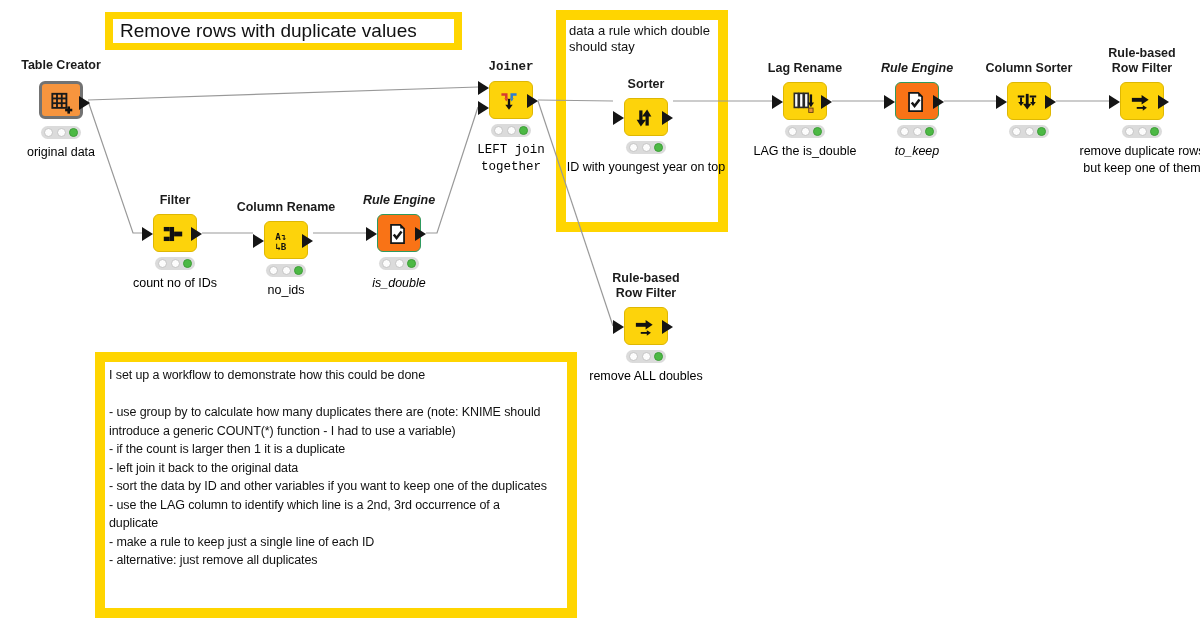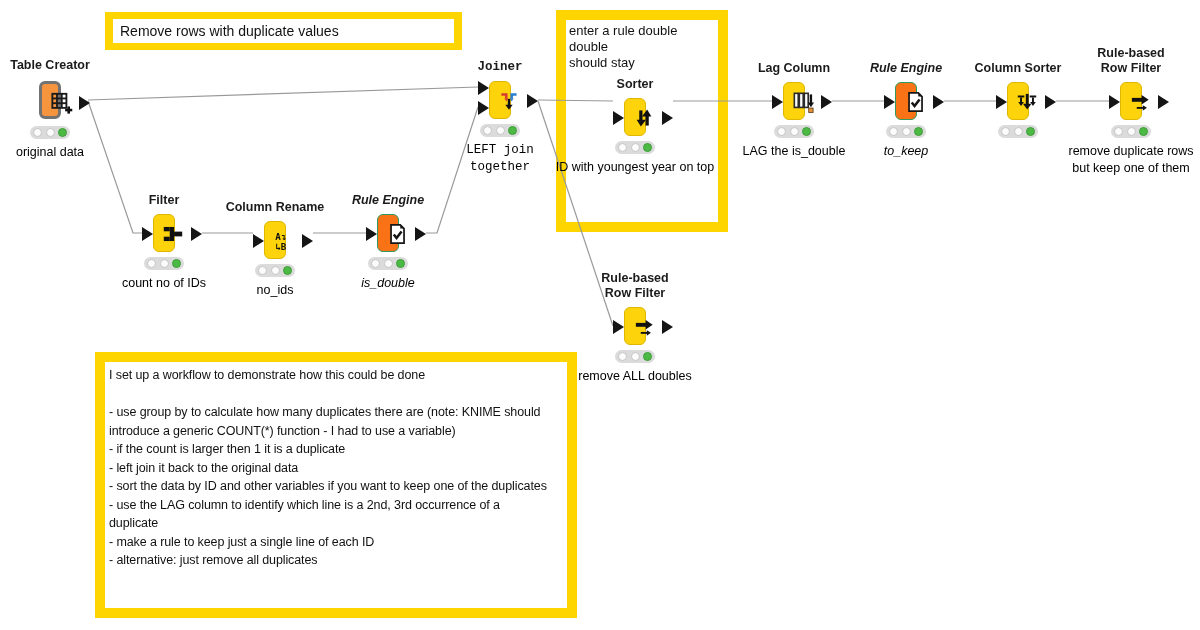--- a/index.html
+++ b/index.html
@@ -6,32 +6,32 @@
   #canvas{
     position:relative;width:1200px;height:630px;background:#ffffff;
     overflow:hidden;font-family:"Liberation Sans",sans-serif;
   }
   
   .ann{position:absolute;background:#FFD500;z-index:1;}
   .ann .inner{position:absolute;background:#ffffff;}
   .ann-text{color:#111;white-space:pre-line;}
   #ann-title{left:105px;top:12px;width:357px;height:38px;}
   #ann-title .inner{left:8px;top:7px;right:8px;bottom:7px;}
-  #ann-title .ann-text{font-size:14px;line-height:24px;padding:0 0 16px 7px;}
+  #ann-title .ann-text{font-size:19px;line-height:24px;padding:0 0 16px 7px;}
   #ann-sorter{left:556px;top:10px;width:172px;height:222px;}
   #ann-sorter .inner{left:10px;top:10px;right:10px;bottom:10px;}
   #ann-sorter .ann-text{font-size:13px;line-height:16px;padding:3px 2px 0 3px;}
   #ann-notes{left:95px;top:352px;width:482px;height:266px;}
   #ann-notes .inner{left:10px;top:10px;right:10px;bottom:10px;overflow:hidden;}
   #ann-notes .ann-text{font-size:12.5px;line-height:18.5px;padding:4px 16px 0 4px;letter-spacing:-0.1px;}
   
   svg.wires{position:absolute;left:0;top:0;z-index:2;pointer-events:none;}
   svg.wires polyline{stroke:#999;stroke-width:1.2;fill:none;}
   
-  .node{position:absolute;width:22px;height:38px;border-radius:6px;z-index:3;box-sizing:border-box;}
+  .node{position:absolute;width:44px;height:38px;border-radius:6px;z-index:3;box-sizing:border-box;}
   .node.yellow{background:#FDD30B;border:1px solid #DEB703;}
   .node.orange{background:#F7953E;border:3px solid #737373;}
   .node.green {background:#f97316;border:1px solid #2E9A60;font-style:italic;}
   .node svg.icon{position:absolute;left:6px;top:6px;width:26px;height:26px;}
   .ntitle{position:absolute;bottom:43px;left:50%;transform:translateX(-50%);
     width:160px;text-align:center;font-size:12.5px;font-weight:bold;color:#1b1b1b;
     white-space:pre-line;line-height:15px;}
   .nlabel{position:absolute;top:60px;left:50%;transform:translateX(-50%);
     width:240px;text-align:center;font-size:12.5px;color:#000;
     white-space:pre-line;line-height:17px;}
@@ -53,21 +53,21 @@
 
 <div id="canvas">
 
   <div class="ann" id="ann-title">
     <div class="inner">
       <div class="ann-text">Remove rows with duplicate values</div>
     </div>
   </div>
   <div class="ann" id="ann-sorter">
     <div class="inner">
-      <div class="ann-text">enter a rule double double
+      <div class="ann-text">data a rule which double
 should stay</div>
     </div>
   </div>
   <div class="ann" id="ann-notes">
     <div class="inner">
       <div class="ann-text">I set up a workflow to demonstrate how this could be done
 
 - use group by to calculate how many duplicates there are (note: KNIME should
 introduce a generic COUNT(*) function - I had to use a variable)
 - if the count is larger then 1 it is a duplicate
@@ -203,21 +203,21 @@
     <div class="port out"></div>
     <div class="tl">
       <span class="dot"></span>
         <span class="dot"></span>
         <span class="dot on"></span>
     </div>
     <div class="nlabel" style="width:180px;">ID with youngest year on top</div>
   </div>
 
   <div class="node yellow" style="left:783px;top:82px;">
-    <div class="ntitle">Lag Column</div>
+    <div class="ntitle">Lag Rename</div>
     <svg class="icon" viewBox="0 0 24 24">
       <g stroke="#2b2b2b" stroke-width="1.5" fill="#fff">
         <rect x="4" y="4" width="3.6" height="13"></rect>
         <rect x="8.6" y="4" width="3.6" height="13"></rect>
         <rect x="13.2" y="4" width="3.6" height="13"></rect>
       </g>
       <g fill="#111">
         <rect x="18.2" y="5" width="2.2" height="8"></rect>
         <polygon points="16.4,12.5 22.2,12.5 19.3,16.8"></polygon>
       </g>

